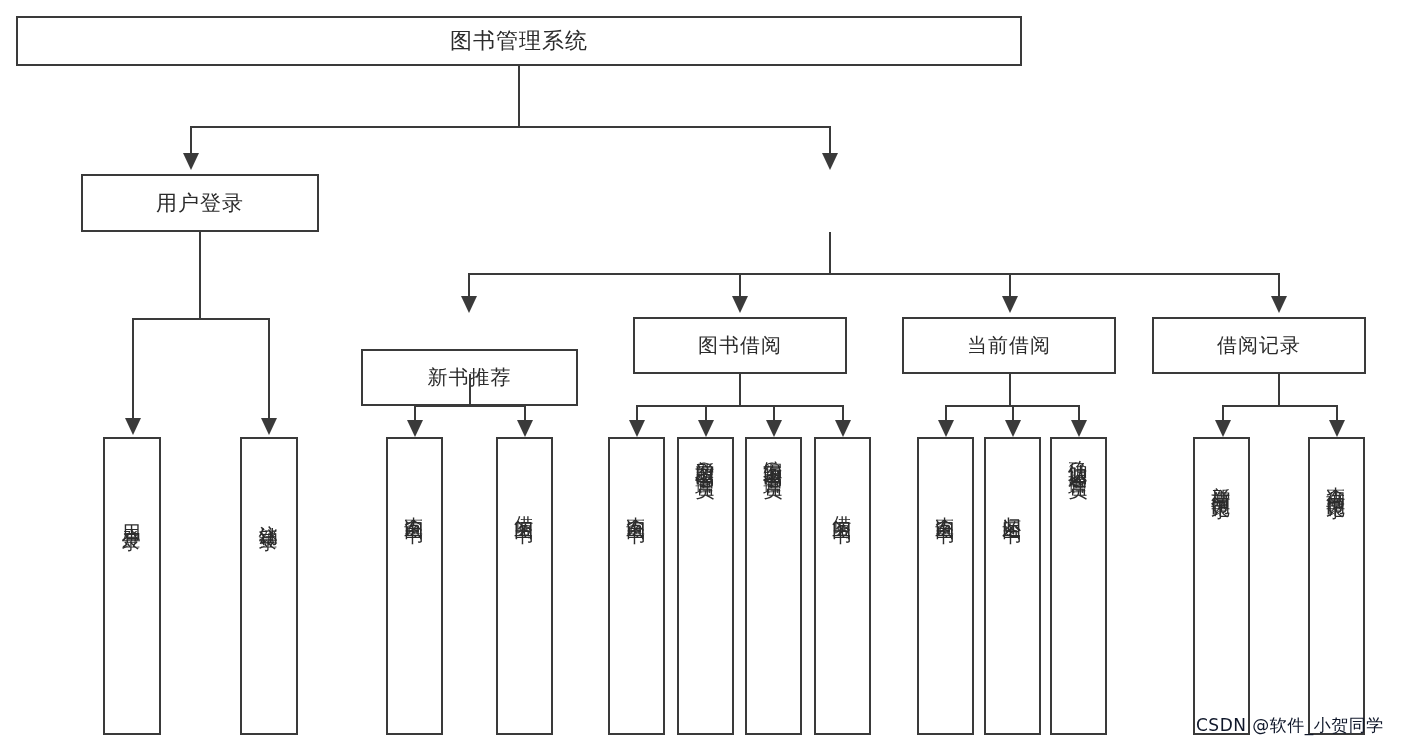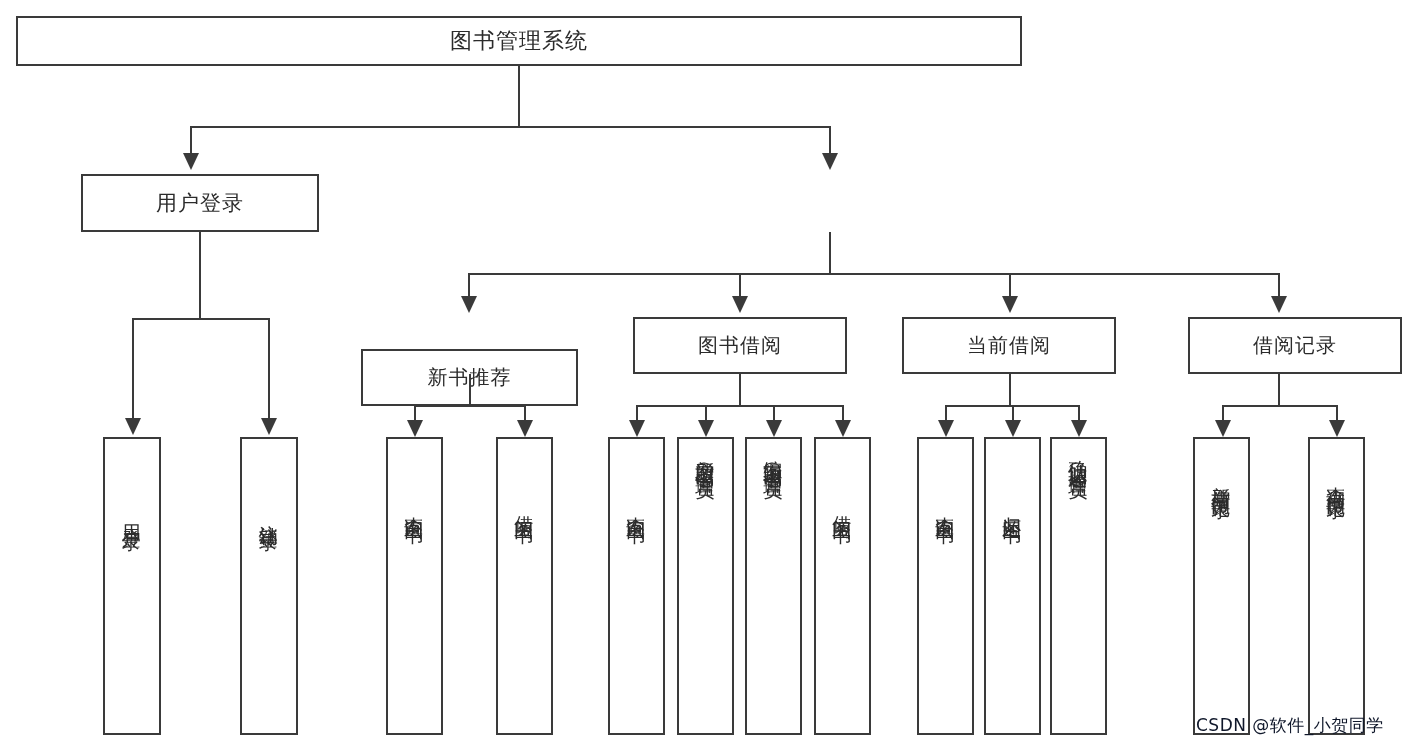--- a/index.html
+++ b/index.html
@@ -120,21 +120,21 @@
 
   <div class="node node-l2" style="left:361px; top:317px; width:217px; height:57px;margin-top:32px;">
     <span>新书推荐</span>
   </div>
   <div class="node node-l2" style="left:902px; top:317px; width:214px; height:57px;">
     <span>当前借阅</span>
   </div>
   <div class="node node-l2" style="left:633px; top:317px; width:214px; height:57px;">
     <span>图书借阅</span>
   </div>
-  <div class="node node-l2" style="left:1188px; top:317px; width:214px; height:57px;">
+  <div class="node node-l2" style="left:1152px; top:317px; width:214px; height:57px;">
     <span>借阅记录</span>
   </div>
 
   <div class="seg v" style="left:469px; top:374px; height:32px;"></div>
   <div class="seg h" style="left:414px; top:405px; width:112px;"></div>
   <div class="seg v" style="left:414px; top:405px; height:15px;"></div>
   <div class="arrow" style="left:407px; top:420px;"></div>
   <div class="seg v" style="left:524px; top:405px; height:15px;"></div>
   <div class="arrow" style="left:517px; top:420px;"></div>
 

